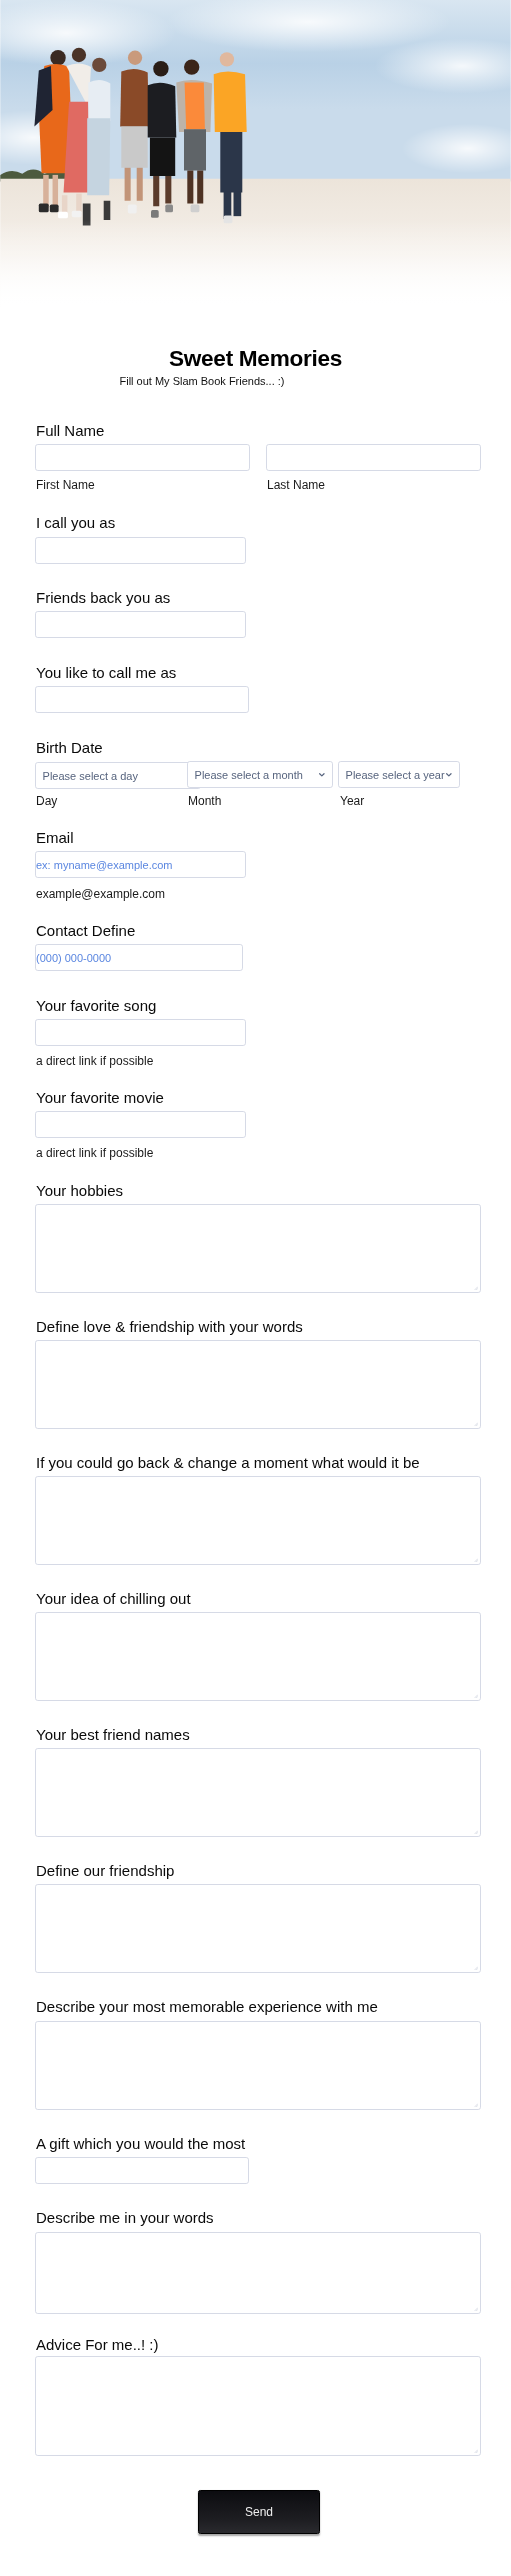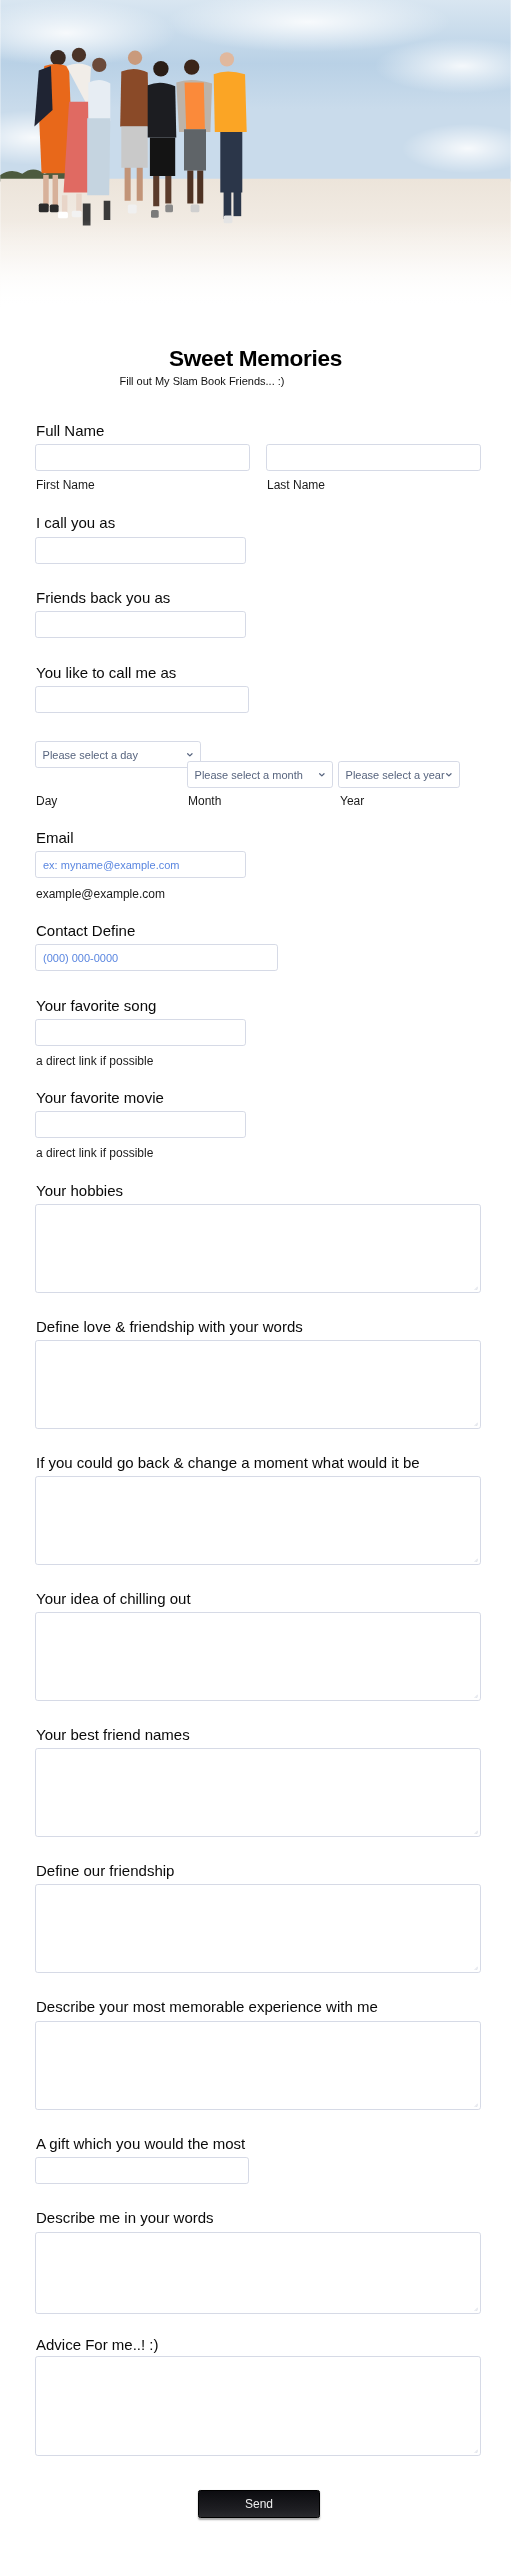--- a/index.html
+++ b/index.html
@@ -32,40 +32,40 @@
   .label {
     position: absolute; left: 36px; font-size: 15px; color: #0a0a0a; white-space: nowrap;
   }
   .sublabel {
     position: absolute; font-size: 12px; color: #1a1a1a; white-space: nowrap;
   }
   .input {
     position: absolute; height: 27px; background: #fff;
     border: 0.8px solid #d6dae6; border-radius: 2.8px;
     font-family: "Liberation Sans", sans-serif; font-size: 11px;
-    padding: 0 7px; color: #2c3345; outline: none;
+    padding: 0 0; color: #2c3345; outline: none;
   }
   .input::placeholder { color: #5a86e0; }
   .select {
     position: absolute; height: 27px; background: #fff;
     border: 0.8px solid #d6dae6; border-radius: 2.8px;
     font-size: 11px; color: #57647e;
     padding: 0 6.6px; display: flex; align-items: center; justify-content: space-between;
     cursor: pointer;
   }
   .select .chev { width: 7.7px; height: 7.7px; display: inline-block; }
   .textarea {
     position: absolute; left: 35px; width: 446px; height: 89px;
     border: 0.8px solid #d6dae6; border-radius: 2.8px; background: #fff;
   }
   .textarea .grip {
     position: absolute; right: 1.7px; bottom: 1.7px; width: 5.5px; height: 5.5px;
   }
   .send-btn {
-    position: absolute; left: 111px; top: 2490px; width: 69px; height: 28px;
+    position: absolute; left: 111px; top: 2490px; width: 69px; height: 44px;
     left: 198px; width: 122px;
     background: linear-gradient(#0c0c10, #1e1e22 70%, #2a2a2e);
     border-radius: 2.2px; border: 0.6px solid #000;
     box-shadow: 0 1.1px 1.7px rgba(0,0,0,0.35);
     color: #eeeeee; font-size: 12px; display: flex; align-items: center; justify-content: center;
     cursor: pointer;
   }
 </style>
 </head>
 <body>
@@ -173,21 +173,21 @@
 <div class="label" style="top:514px">I call you as</div>
 <input class="input" style="left: 35px; top: 537px; width: 211px;" value="">
 
 <div class="label" style="top:589px">Friends back you as</div>
 <input class="input" style="left: 35px; top: 611px; width: 211px;" value="">
 
 <div class="label" style="top:664px">You like to call me as</div>
 <input class="input" style="left: 35px; top: 686px; width: 214px;" value="">
 
 <div class="label" style="top:739px">Birth Date</div>
-<div class="select" style="left:35px;top:741px;width:166px">
+<div class="select" style="left:35px;top:762px;width:166px">
   <span>Please select a day</span>
   <svg class="chev" viewBox="0 0 14 14">
       <path d="M3 5 L7 9 L11 5" fill="none" stroke="#57647e" stroke-width="2.2" stroke-linecap="round" stroke-linejoin="round"></path>
     </svg>
 </div>
 <div class="select" style="left:187px;top:761px;width:146px">
   <span>Please select a month</span>
   <svg class="chev" viewBox="0 0 14 14">
       <path d="M3 5 L7 9 L11 5" fill="none" stroke="#57647e" stroke-width="2.2" stroke-linecap="round" stroke-linejoin="round"></path>
     </svg>
@@ -200,21 +200,21 @@
 </div>
 <div class="sublabel" style="left:36px;top:794px">Day</div>
 <div class="sublabel" style="left:188px;top:794px">Month</div>
 <div class="sublabel" style="left:340px;top:794px">Year</div>
 
 <div class="label" style="top:829px">Email</div>
 <input class="input" type="email" style="left: 35px; top: 851px; width: 211px;" placeholder="ex: myname@example.com">
 <div class="sublabel" style="left:36px;top:887px">example@example.com</div>
 
 <div class="label" style="top:922px">Contact Define</div>
-<input class="input" type="tel" style="left: 35px; top: 944px; width: 243px;" placeholder="(000) 000-0000">
+<input class="input" type="tel" style="left: 35px; top: 944px; width: 208px;" placeholder="(000) 000-0000">
 
 <div class="label" style="top:997px">Your favorite song</div>
 <input class="input" style="left: 35px; top: 1019px; width: 211px;" value="">
 <div class="sublabel" style="left:36px;top:1054px">a direct link if possible</div>
 
 <div class="label" style="top:1089px">Your favorite movie</div>
 <input class="input" style="left: 35px; top: 1111px; width: 211px;" value="">
 <div class="sublabel" style="left:36px;top:1146px">a direct link if possible</div>
 
 <div class="label" style="top:1182px">Your hobbies</div>

